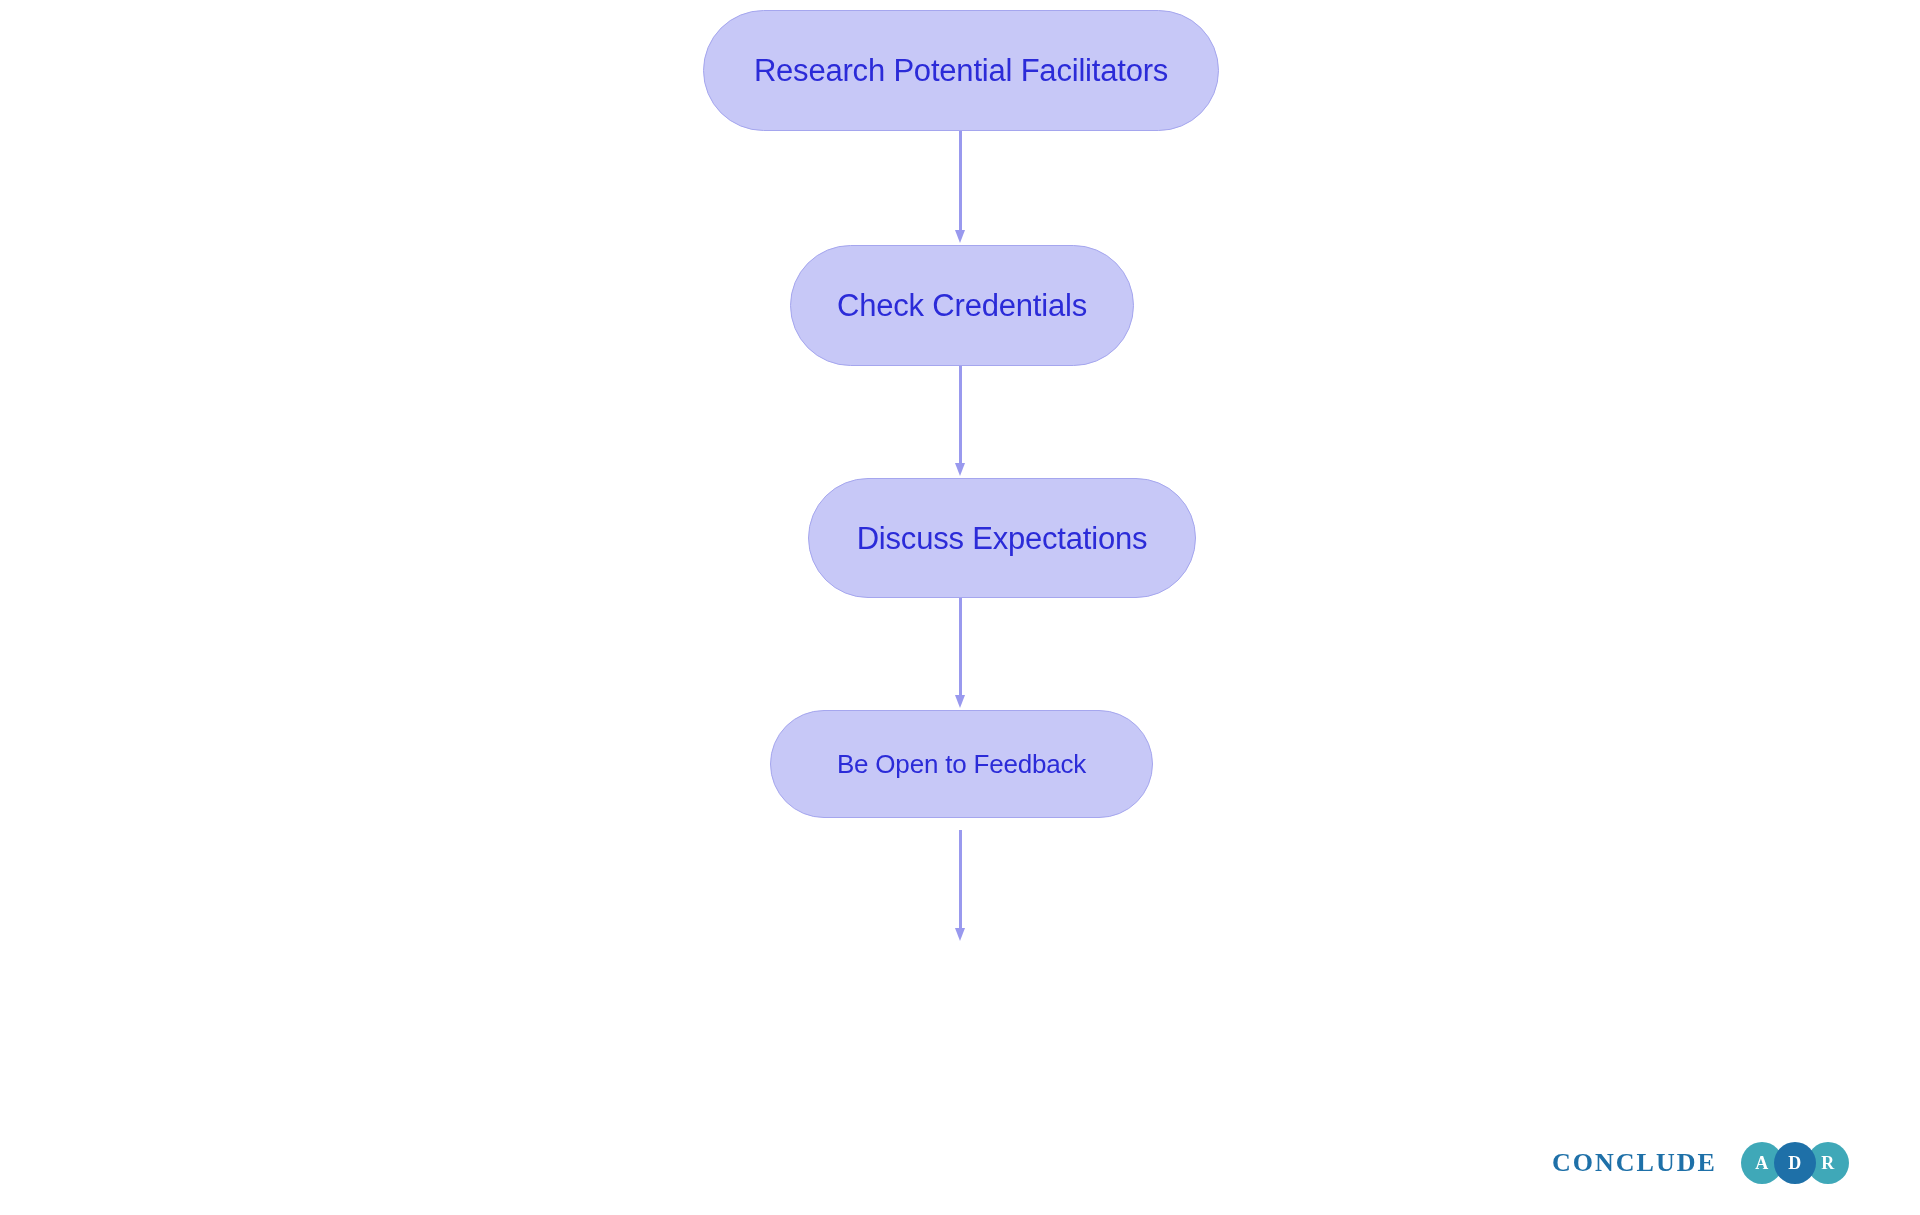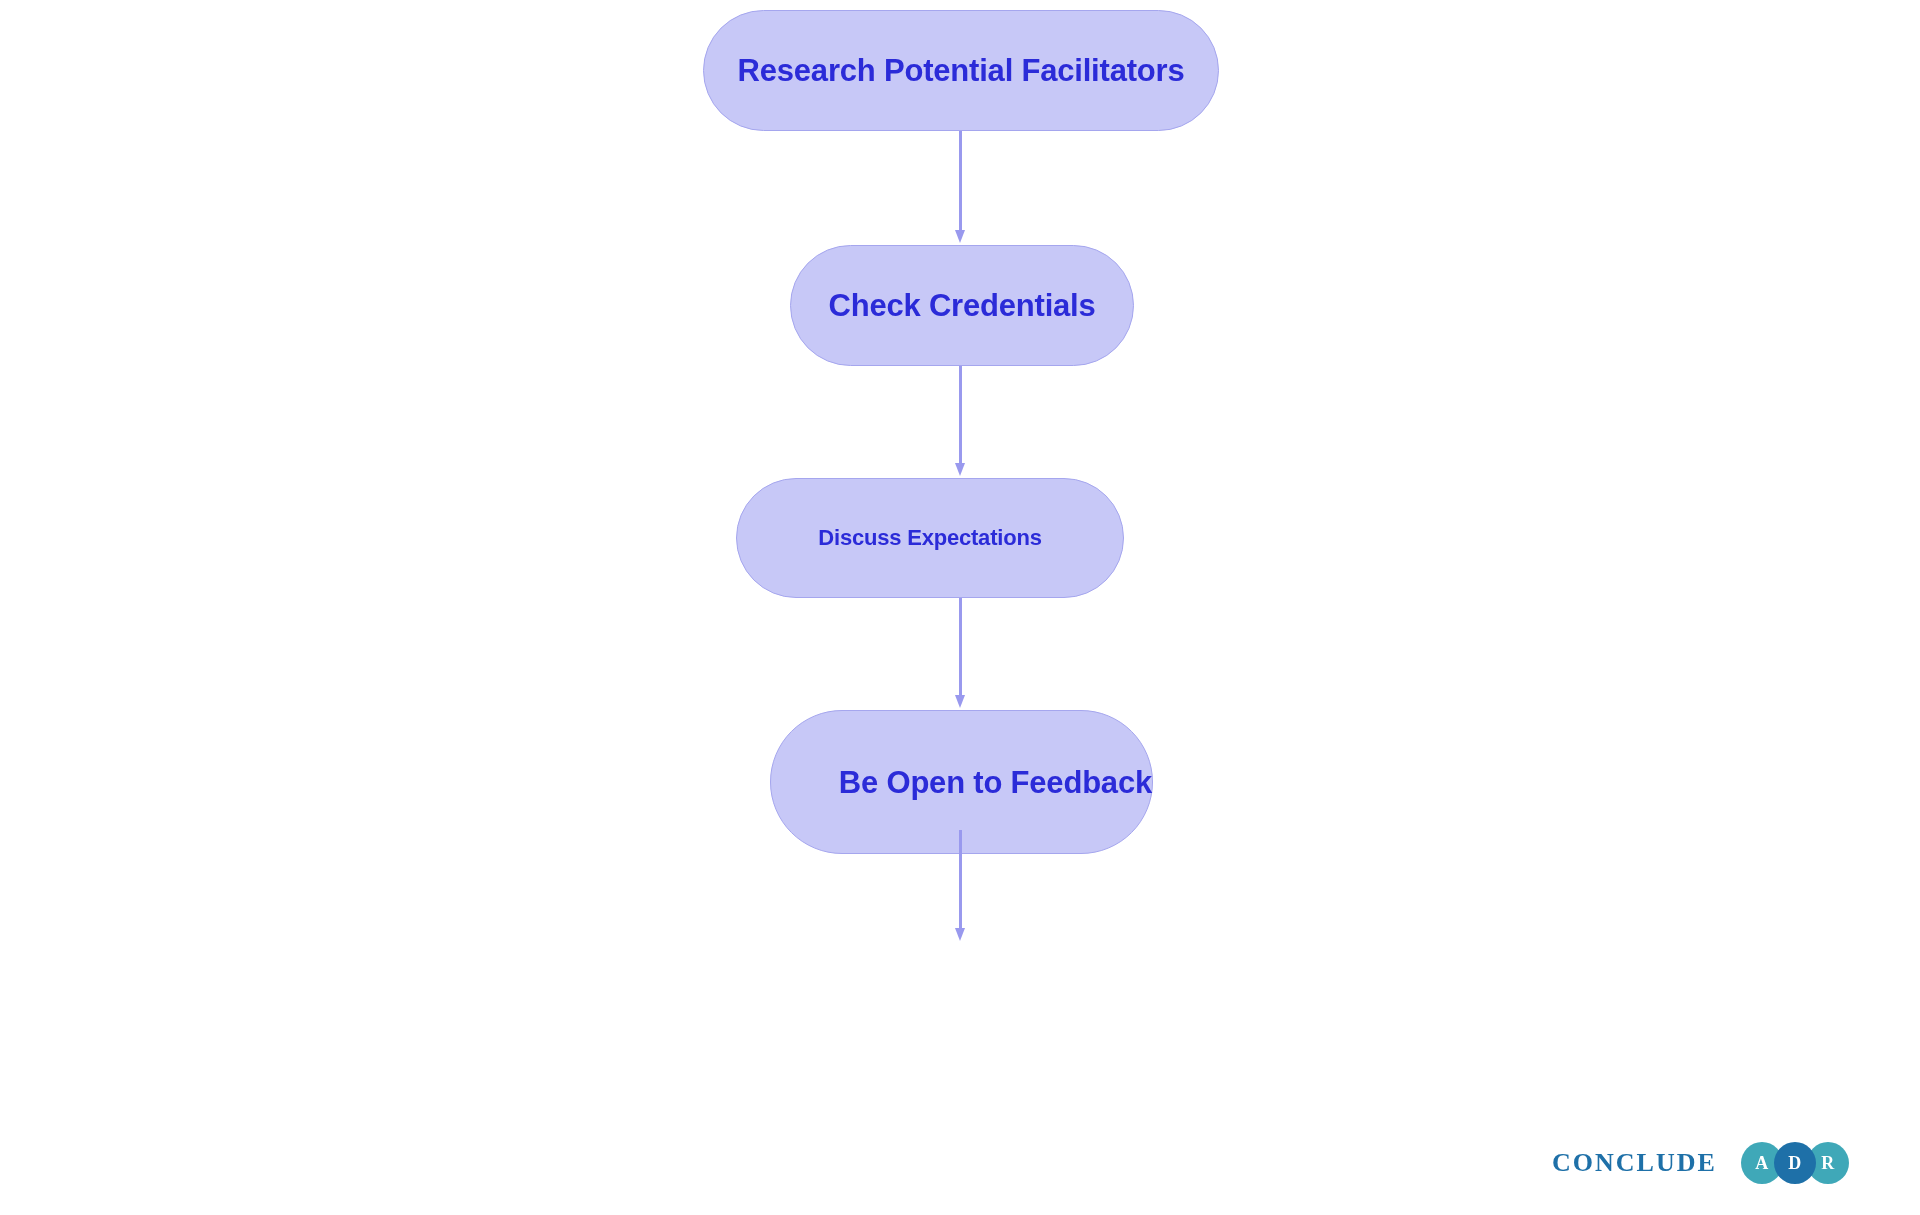--- a/index.html
+++ b/index.html
@@ -30,35 +30,35 @@
     position: absolute;
     box-sizing: border-box;
     display: flex;
     align-items: center;
     justify-content: center;
     background: #c7c8f7;
     border: 1.6px solid #a5a6ee;
     border-radius: 999px;
     color: #2b2bd8;
     font-family: "Liberation Sans", sans-serif;
-    font-weight: 700;
+    font-weight: 400;
     letter-spacing: -0.2px;
     white-space: nowrap;
     user-select: none;
   }
   .node-label {
     display: block;
     line-height: 1;
     color: #2b2bd8;
   }
 
   .node-1 { left: 703px;  top: 10px;  width: 516px; height: 121px; font-size: 31px; }
   .node-2 { left: 790px;  top: 245px; width: 344px; height: 121px; font-size: 31px; }
-  .node-3 { left: 736px;  top: 478px; width: 388px; height: 120px; font-size: 22px; align-items: center; }
-  .node-4 { left: 770px;  top: 710px; width: 383px; height: 144px; font-size: 31px; justify-content: flex-end; }
+  .node-3 { left: 808px;  top: 478px; width: 388px; height: 120px; font-size: 31px; align-items: center; }
+  .node-4 { left: 770px;  top: 710px; width: 383px; height: 108px; font-size: 26px; }
   .node-5 { left: 853px;  top: 943px; width: 217px; height: 120px; font-size: 31px; }
 
   
   .connector {
     position: absolute;
     left: 955px;
     width: 10px;
   }
   .connector .stem {
     position: absolute;

